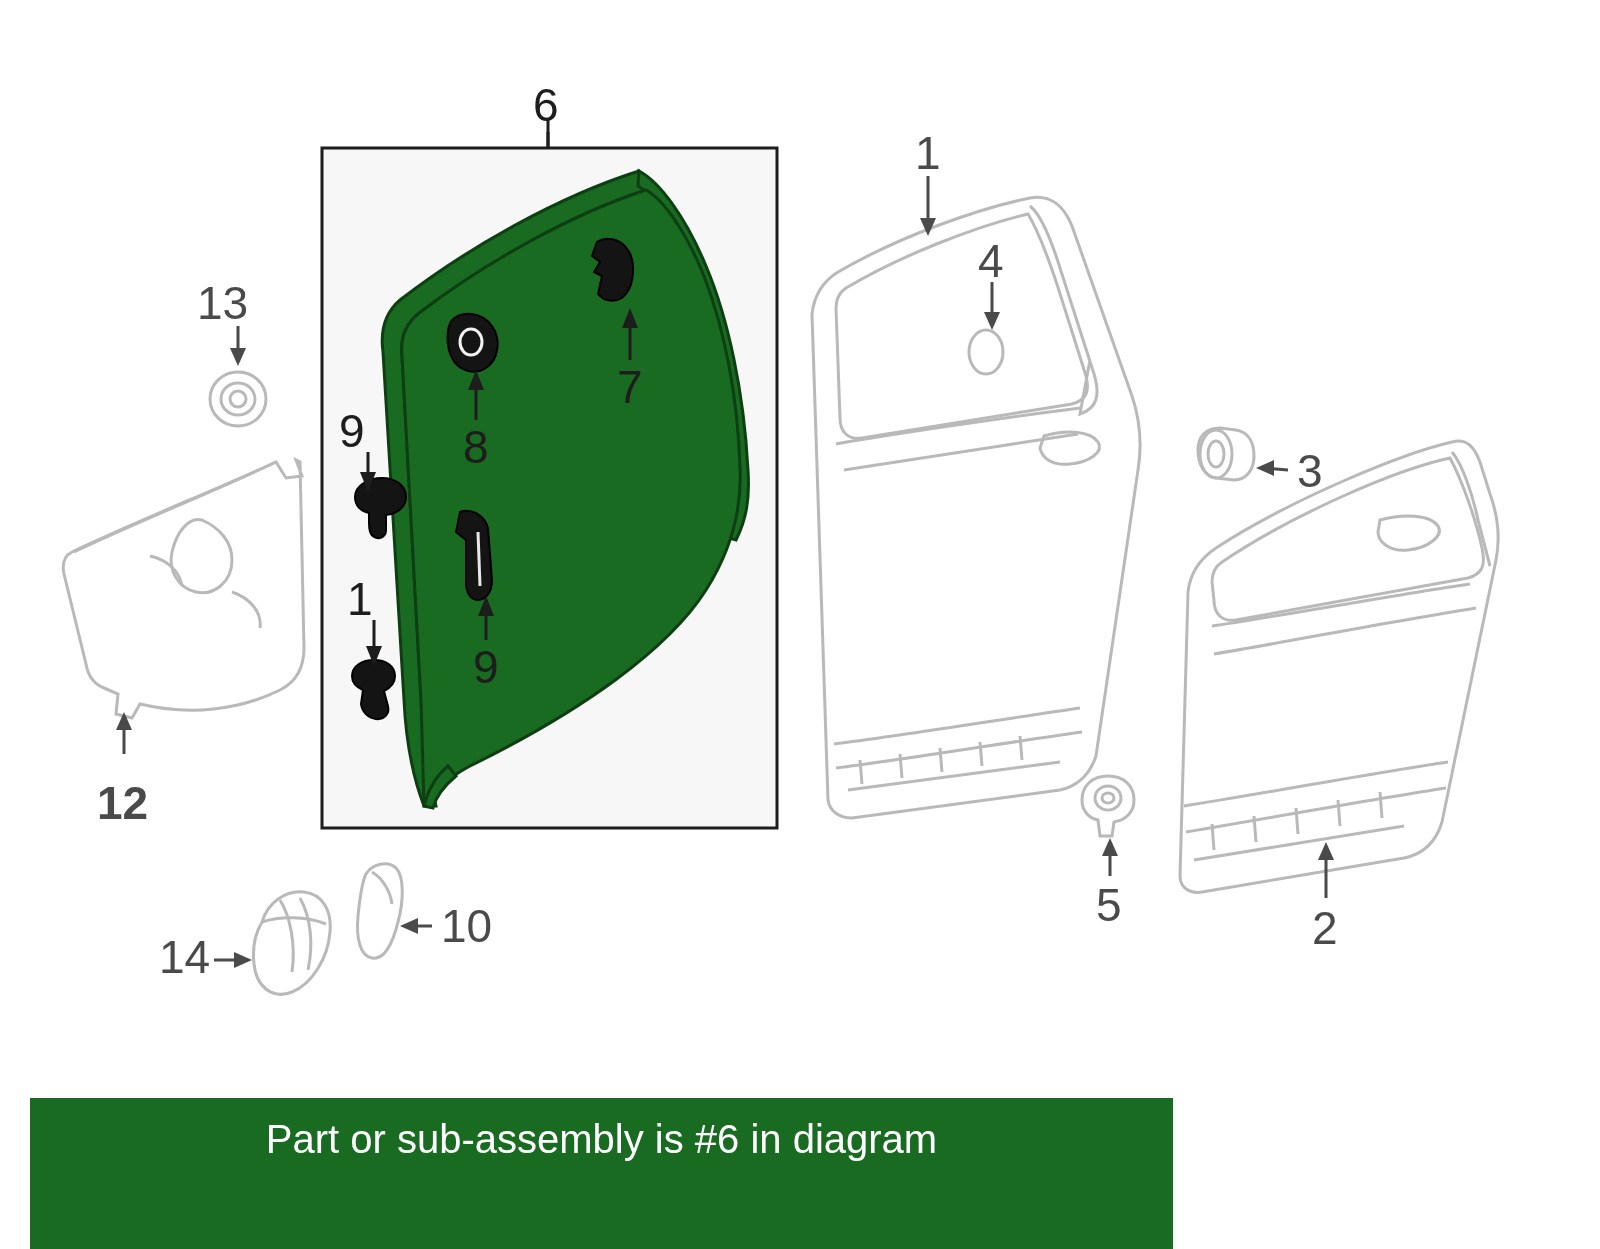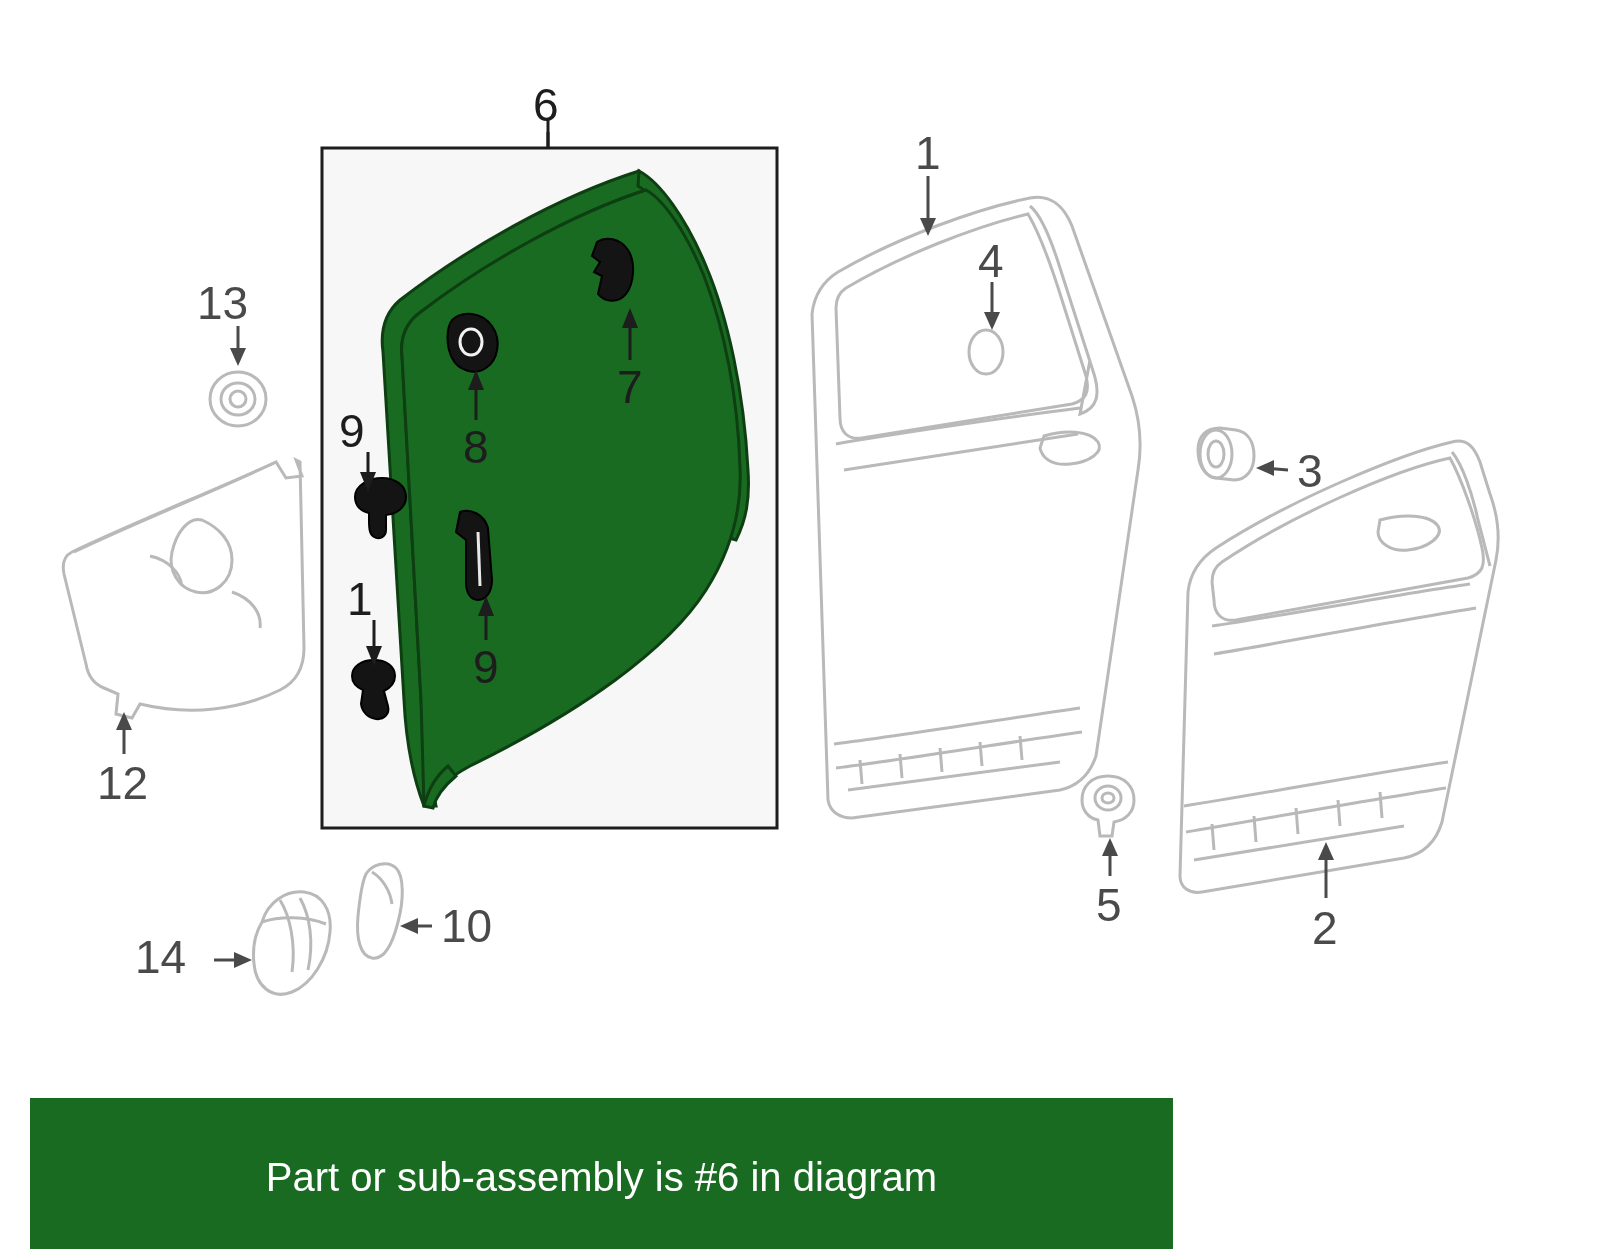--- a/index.html
+++ b/index.html
@@ -44,21 +44,20 @@
     text-align: center;
     font-family: "Liberation Sans", sans-serif;
     font-size: 40px;
     line-height: 54px;
     padding-top: 14px;
     box-sizing: border-box;
   }
   .banner-line {
     display: block;
     white-space: nowrap;
-    margin-top: 38px;
   }
 </style>
 </head>
 <body>
 
 <div id="stage">
 
   <svg id="diagram-svg" viewBox="0 0 1600 1249">
 
     <rect x="322" y="148" width="455" height="680" fill="#f7f7f7" stroke="#1d1d1d" stroke-width="3"></rect>
@@ -290,22 +289,22 @@
   <div class="callout" style="left:1312px; top:905px;">2</div>
   <div class="callout" style="left:1297px; top:448px;">3</div>
   <div class="callout" style="left:978px; top:238px;">4</div>
   <div class="callout" style="left:1096px; top:882px;">5</div>
   <div class="callout dark" style="left:533px; top:82px;">6</div>
   <div class="callout dark" style="left:617px; top:364px;">7</div>
   <div class="callout dark" style="left:463px; top:424px;">8</div>
   <div class="callout dark" style="left:473px; top:644px;">9</div>
   <div class="callout dark" style="left:339px; top:408px;">9</div>
   <div class="callout dark" style="left:347px; top:576px;">1</div>
-  <div class="callout" style="left:97px; top:760px;">12</div>
+  <div class="callout" style="left:97px; top:780px;font-weight:bold;">12</div>
   <div class="callout" style="left:197px; top:280px;">13</div>
-  <div class="callout" style="left:135px; top:934px;">14</div>
+  <div class="callout" style="left:159px; top:934px;">14</div>
   <div class="callout" style="left:441px; top:903px;">10</div>
 
   <div id="banner">
     <span class="banner-line">Part or sub-assembly is #6 in diagram</span>
   </div>
 
 </div>
 
 </body></html>

